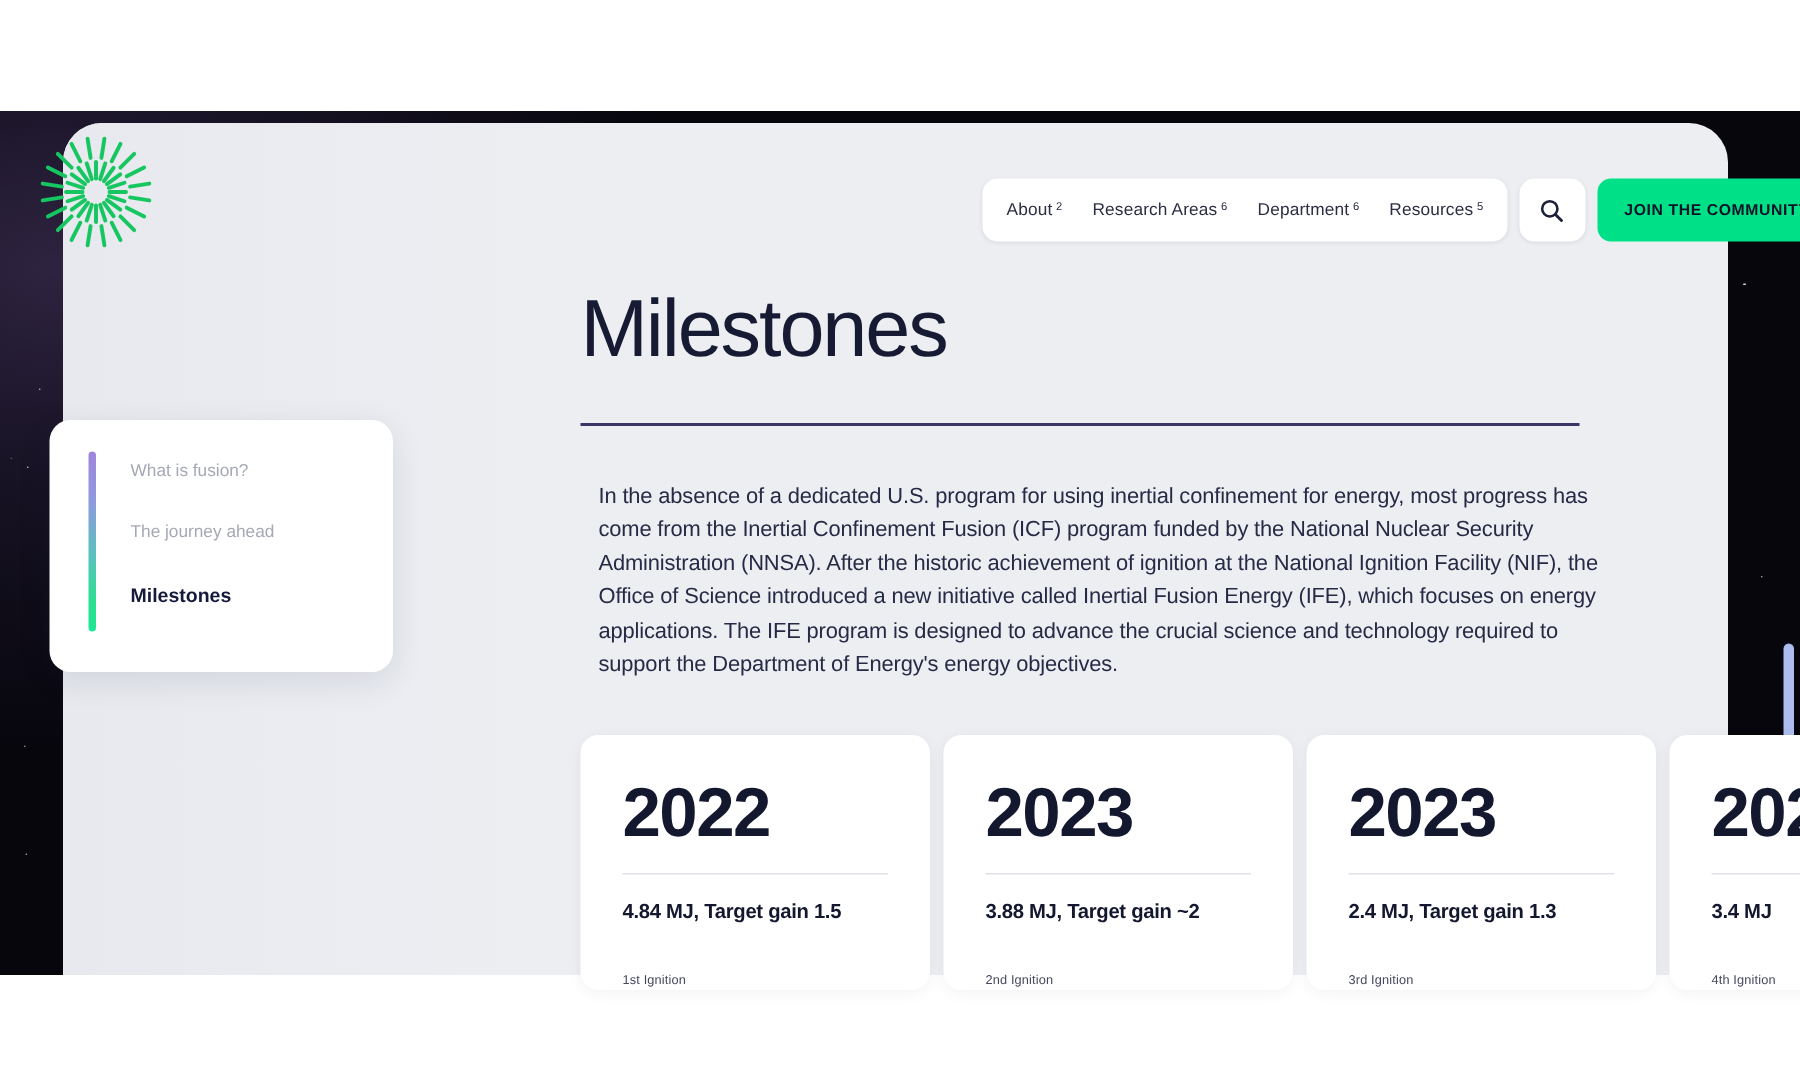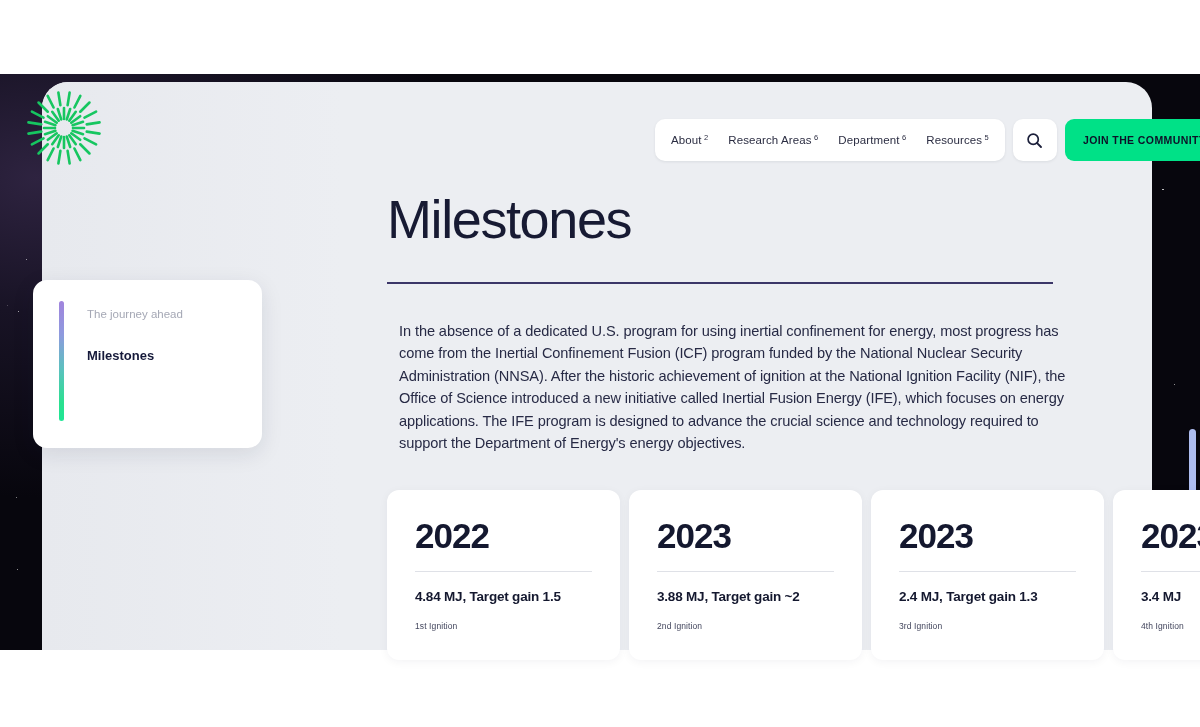--- a/index.html
+++ b/index.html
@@ -229,41 +229,41 @@
   .mcard {
     width: 233px;
     flex: 0 0 233px;
     height: 170px;
     background: #ffffff;
     border-radius: 12px;
     padding: 28px 28px 0 28px;
     box-shadow: 0 2px 10px rgba(24,28,56,0.05);
   }
   .mcard-year {
-    font-size: 35px;
+    font-size: 46px;
     font-weight: bold;
     color: #14182f;
     letter-spacing: -1px;
     line-height: 1;
   }
   .mcard-rule {
     margin-top: 18px;
     height: 1px;
     background: #dfe1e7;
   }
   .mcard-value {
     margin-top: 17px;
     font-size: 13.5px;
     font-weight: bold;
     color: #14182f;
     letter-spacing: -0.2px;
     white-space: nowrap;
   }
   .mcard-label {
-    margin-top: 17px;
+    margin-top: 33px;
     font-size: 8.5px;
     color: #44475e;
     letter-spacing: 0.1px;
   }
 
   
   #scroll-track {
     position: absolute;
     right: 2px;
     top: 0;
@@ -416,20 +416,23 @@
 
     <div id="join-button">
       <span>JOIN THE COMMUNITY</span>
     </div>
   </div>
 
   <div id="side-card">
     <div id="side-gradient-bar"></div>
     <div id="side-items">
       <div class="side-item">
+        <span>What is fusion?</span>
+      </div>
+      <div class="side-item">
         <span>The journey ahead</span>
       </div>
       <div class="side-item active">
         <span>Milestones</span>
       </div>
     </div>
   </div>
 
   <h1 id="page-title">Milestones</h1>
   <div id="title-divider"></div>

